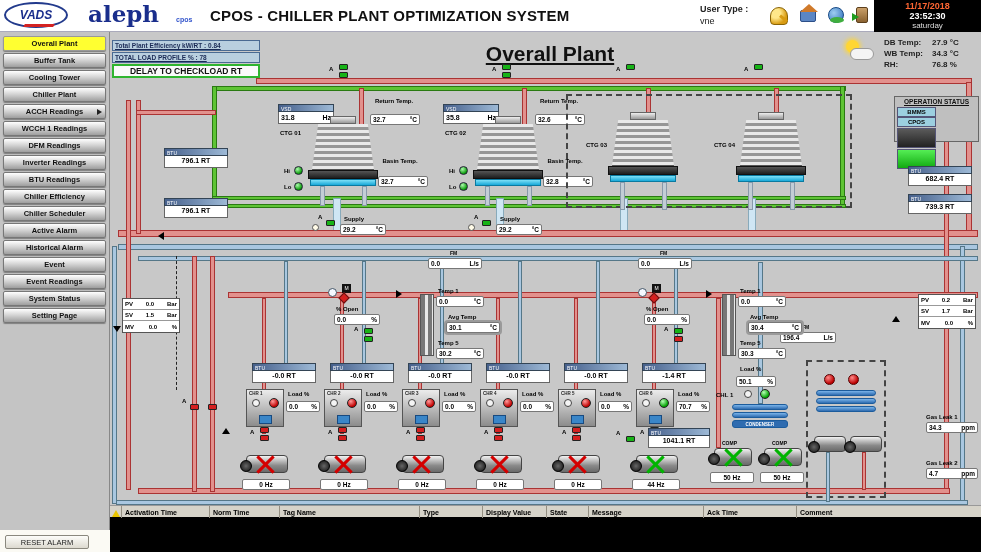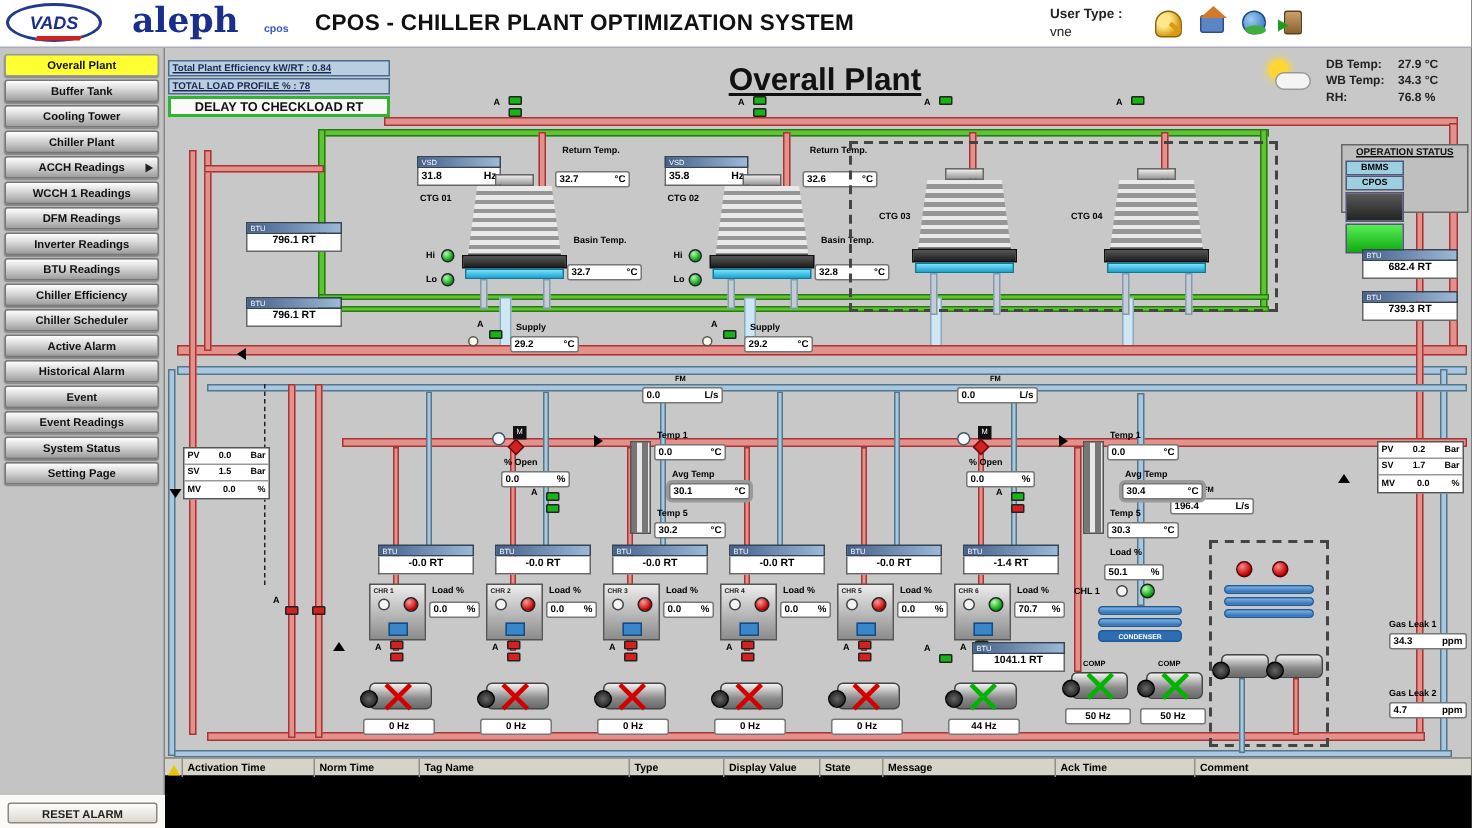--- a/index.html
+++ b/index.html
@@ -26,21 +26,21 @@
 .dtbox{position:absolute;left:874px;top:0;width:107px;height:32px;background:#000;display:flex;flex-direction:column;align-items:center;justify-content:center;line-height:10px}
 .dtdate{font-size:9px;font-weight:bold;color:#ff6633}
 .dttime{font-size:9px;font-weight:bold;color:#fff}
 .dtday{font-size:8px;color:#ddd}
 
 #side{position:absolute;left:0;top:32px;width:110px;height:520px;background:#c4c4c4;border-right:1px solid #888}
 .sb-btn{position:relative;height:15px;margin:0 3px 2px 3px;background:linear-gradient(#ffffff,#d6d6d6 45%,#9e9e9e);border:1px solid #777;border-radius:2px;font-size:7.5px;font-weight:bold;color:#111;display:flex;align-items:center;justify-content:center;box-shadow:0 1px 1px rgba(0,0,0,.35);cursor:pointer}
 .sb-btn.active{background:#ffff31;border-color:#999}
 .sb-arrow{position:absolute;right:3px;top:4px;width:0;height:0;border-top:3px solid transparent;border-bottom:3px solid transparent;border-left:5px solid #222}
 .resetwrap{position:absolute;left:0;top:498px;width:110px;height:22px;background:#fbfaf4}
-.resetbtn{position:absolute;left:5px;top:5px;width:100px;height:14px;background:linear-gradient(#fdfdfa,#dcd9cf);border:1px solid #8a887e;border-radius:2px;font-size:7.5px;font-weight:bold;color:#222;display:flex;align-items:center;justify-content:center;cursor:pointer}
+.resetbtn{position:absolute;left:5px;top:5px;width:84px;height:14px;background:linear-gradient(#fdfdfa,#dcd9cf);border:1px solid #8a887e;border-radius:2px;font-size:7.5px;font-weight:normal;color:#222;display:flex;align-items:center;justify-content:center;cursor:pointer}
 
 #main{position:absolute;left:110px;top:32px;width:871px;height:473px;background:#c8c8c8;overflow:hidden}
 
 .ilink{position:absolute;width:148px;height:11px;background:#b9cfdf;border:1px solid #4a6a92;font-size:6.5px;font-weight:bold;color:#1a2a55;text-decoration:underline;display:flex;align-items:center;padding-left:2px;cursor:pointer}
 .delaybtn{position:absolute;width:148px;height:14px;background:#fafafa;border:2px solid #2fb52f;font-size:8.5px;font-weight:bold;color:#111;display:flex;align-items:center;justify-content:center;cursor:pointer}
 .pgtitle{position:absolute;left:270px;top:10px;width:340px;text-align:center;font-size:21px;font-weight:bold;color:#111;text-decoration:underline}
 .wrow{position:absolute;font-size:8px;font-weight:bold;color:#222;white-space:nowrap}
 .sun{position:absolute;width:13px;height:13px;border-radius:50%;background:#ffd633;box-shadow:0 0 4px 2px rgba(255,214,51,.8)}
 .cloud{position:absolute;width:24px;height:12px;background:#f4f4f4;border:1px solid #999;border-radius:8px}
 .opbox{position:absolute;left:784px;top:64px;width:85px;height:46px;background:#bfbfbf;border:1px solid #666}
@@ -123,20 +123,25 @@
     </div>
   <div class="aleph">aleph</div>
   <div class="alephsub">cpos</div>
   <div class="apptitle">CPOS - CHILLER PLANT OPTIMIZATION SYSTEM</div>
   <div class="userlbl">User Type :</div>
   <div class="userval">vne</div>
   <span class="hico keyico" style="left:770px"></span>
   <span class="hico homeico" style="left:800px;top:10px;width:16px;height:12px"></span>
   <span class="hico globeico" style="left:828px;width:16px;height:16px"></span>
   <span class="hico exitico" style="left:856px;width:12px;height:16px"></span>
+  <div class="dtbox">
+    <span class="dtdate">11/17/2018</span>
+    <span class="dttime">23:52:30</span>
+    <span class="dtday">saturday</span>
+  </div>
 </div>
 
 <div id="side">
   <div style="height:4px"></div>
   <div class="sb-btn active">Overall Plant</div>
   <div class="sb-btn">Buffer Tank</div>
   <div class="sb-btn">Cooling Tower</div>
   <div class="sb-btn">Chiller Plant</div>
   <div class="sb-btn">
       <span>ACCH Readings</span>

